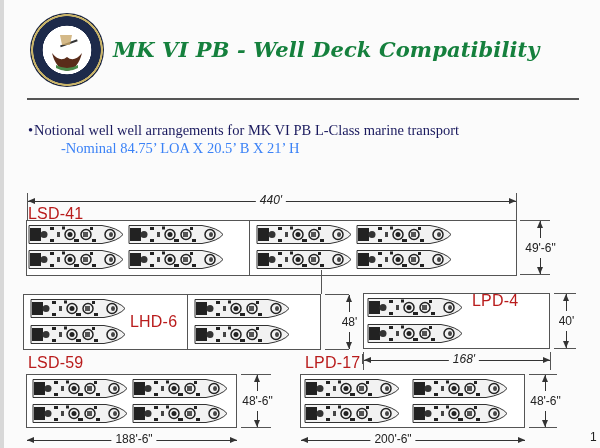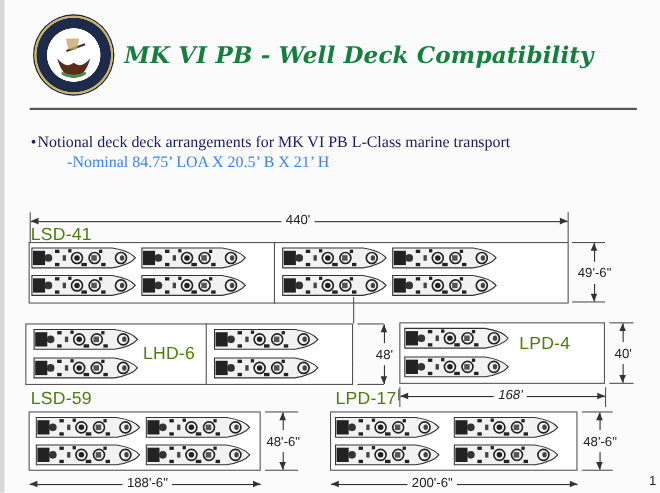--- a/index.html
+++ b/index.html
@@ -26,21 +26,21 @@
   .dim-v { position: absolute; width: 1px; background: #333; }
   .dim-v .lbl { position: absolute; left: 50%; top: 50%; transform: translate(-50%,-50%); background: #fbfbfb; padding: 3px 0; font-size: 12px; color: #222; white-space: nowrap; }
   .arrow-u, .arrow-d { position: absolute; left: -3px; width: 0; height: 0; border-left: 3.5px solid transparent; border-right: 3.5px solid transparent; }
   .arrow-u { top: 0; border-bottom: 7px solid #333; }
   .arrow-d { bottom: 0; border-top: 7px solid #333; }
   .ext-h { position: absolute; height: 1px; background: #555; }
   .ext-v { position: absolute; width: 1px; background: #555; }
 
   .deck { position: absolute; border: 1.5px solid #555; background: #fff; }
   .divider { position: absolute; width: 1px; background: #555; }
-  .ship-label { position: absolute; font-size: 16px; color: #4d7c0f; white-space: nowrap; letter-spacing: 0.2px; }
+  .ship-label { position: absolute; font-size: 16px; color: #b91c1c; white-space: nowrap; letter-spacing: 0.2px; }
 
   .boat { position: absolute; width: 96px; height: 21px; }
   .page-num { position: absolute; left: 590px; top: 430px; font-size: 12px; color: #222; }
 </style>
 </head>
 <body>
 
 <div class="slide-edge"></div>
 
 <div class="logo">
@@ -48,28 +48,28 @@
     <path d="M22 40 Q30 50 37 44 Q44 50 52 40 Q48 56 37 58 Q26 56 22 40 Z" fill="#5a2c1a"></path>
     <rect x="30" y="30" width="18" height="2" fill="#333" transform="rotate(-20 37 31)"></rect>
     <path d="M26 52 Q37 58 48 52 L48 55 Q37 61 26 55 Z" fill="#4a8a4a"></path>
     <path d="M30 22 L32 32 L40 32 L42 22 Z" fill="#c9a86a" opacity="0.8"></path>
   </svg>
 </div>
 
 <div class="title">MK VI PB - Well Deck Compatibility</div>
 <div class="rule"></div>
 
-<div class="bullet"><span class="dot">•</span><span>Notional deck deck arrangements for MK VI PB L-Class marine transport</span></div>
+<div class="bullet"><span class="dot">•</span><span>Notional well well arrangements for MK VI PB L-Class marine transport</span></div>
 <div class="sub">-Nominal 84.75’ LOA X 20.5’ B X 21’ H</div>
 
 <div class="ext-v" style="left:27px;top:193px;height:27px;"></div>
 <div class="ext-v" style="left:516px;top:193px;height:27px;"></div>
 <div class="dim-h" style="left:28px;top:201px;width:488px;">
   <span class="arrow-l"></span>
-  <span class="lbl" style="left:243px;">440'</span>
+  <span class="lbl" style="left:243px;font-style:italic;">440'</span>
   <span class="arrow-r"></span>
 </div>
 <div class="ship-label" style="left:28px;top:205px;">LSD-41</div>
 <div class="deck" style="left:26px;top:220px;width:491px;height:56px;"></div>
 <div class="divider" style="left:249px;top:220px;height:56px;"></div>
 <div class="ext-h" style="left:520px;top:220px;width:30px;"></div>
 <div class="ext-h" style="left:520px;top:274px;width:30px;"></div>
 <div class="dim-v" style="left:540px;top:221px;height:53px;">
   <span class="arrow-u"></span>
   <span class="lbl">49'-6"</span>
@@ -87,21 +87,21 @@
 <div class="ship-label" style="left:130px;top:313px;">LHD-6</div>
 <div class="ext-h" style="left:325px;top:294px;width:24px;"></div>
 <div class="ext-h" style="left:325px;top:349px;width:24px;"></div>
 <div class="dim-v" style="left:349px;top:295px;height:54px;">
   <span class="arrow-u"></span>
   <span class="lbl">48'</span>
   <span class="arrow-d"></span>
 </div>
 
 <div class="deck" style="left:363px;top:293px;width:187px;height:56px;"></div>
-<div class="ship-label" style="left:472px;top:304px;">LPD-4</div>
+<div class="ship-label" style="left:472px;top:292px;">LPD-4</div>
 <div class="ext-h" style="left:554px;top:293px;width:22px;"></div>
 <div class="ext-h" style="left:554px;top:348px;width:22px;"></div>
 <div class="dim-v" style="left:566px;top:294px;height:54px;">
   <span class="arrow-u"></span>
   <span class="lbl">40'</span>
   <span class="arrow-d"></span>
 </div>
 <div class="ext-v" style="left:363px;top:352px;height:18px;"></div>
 <div class="ext-v" style="left:550px;top:352px;height:18px;"></div>
 <div class="dim-h" style="left:364px;top:360px;width:186px;font-style:italic;">

